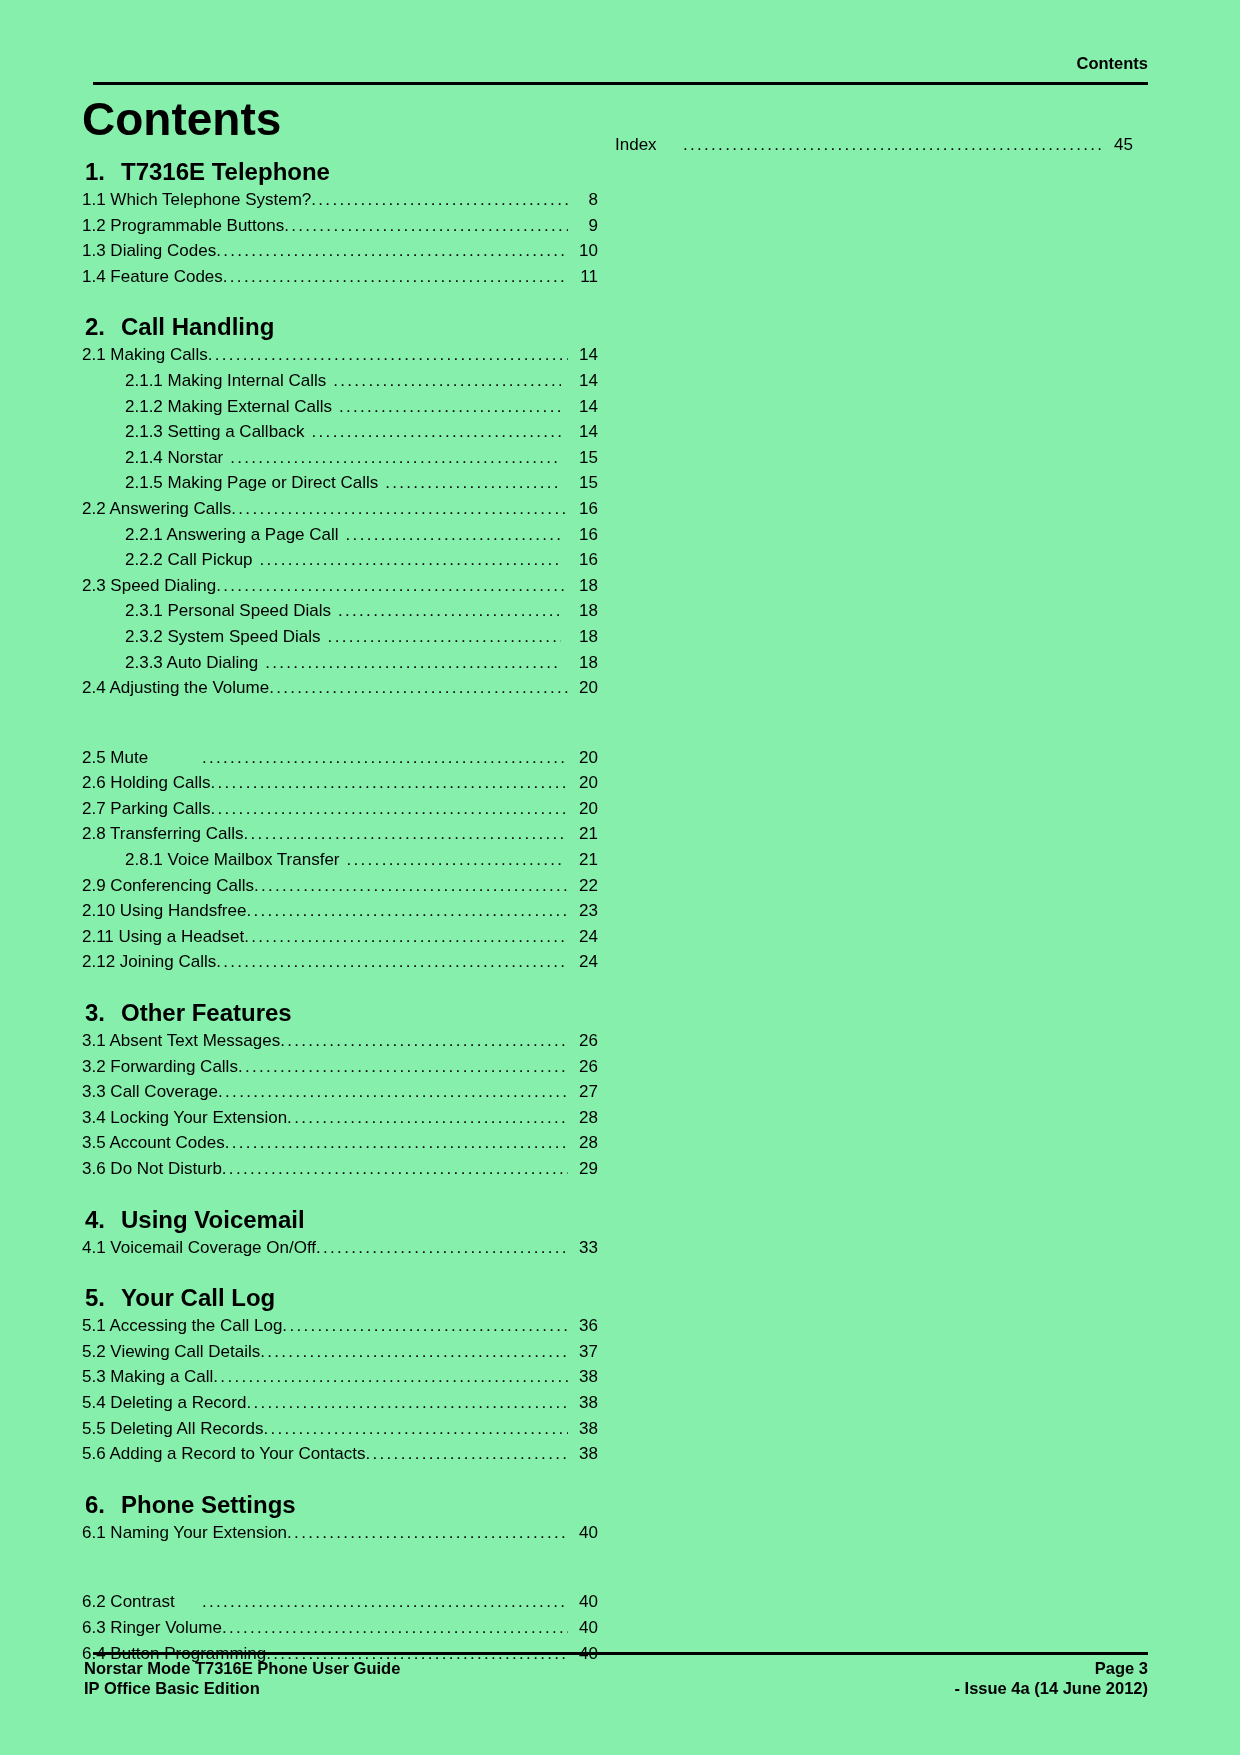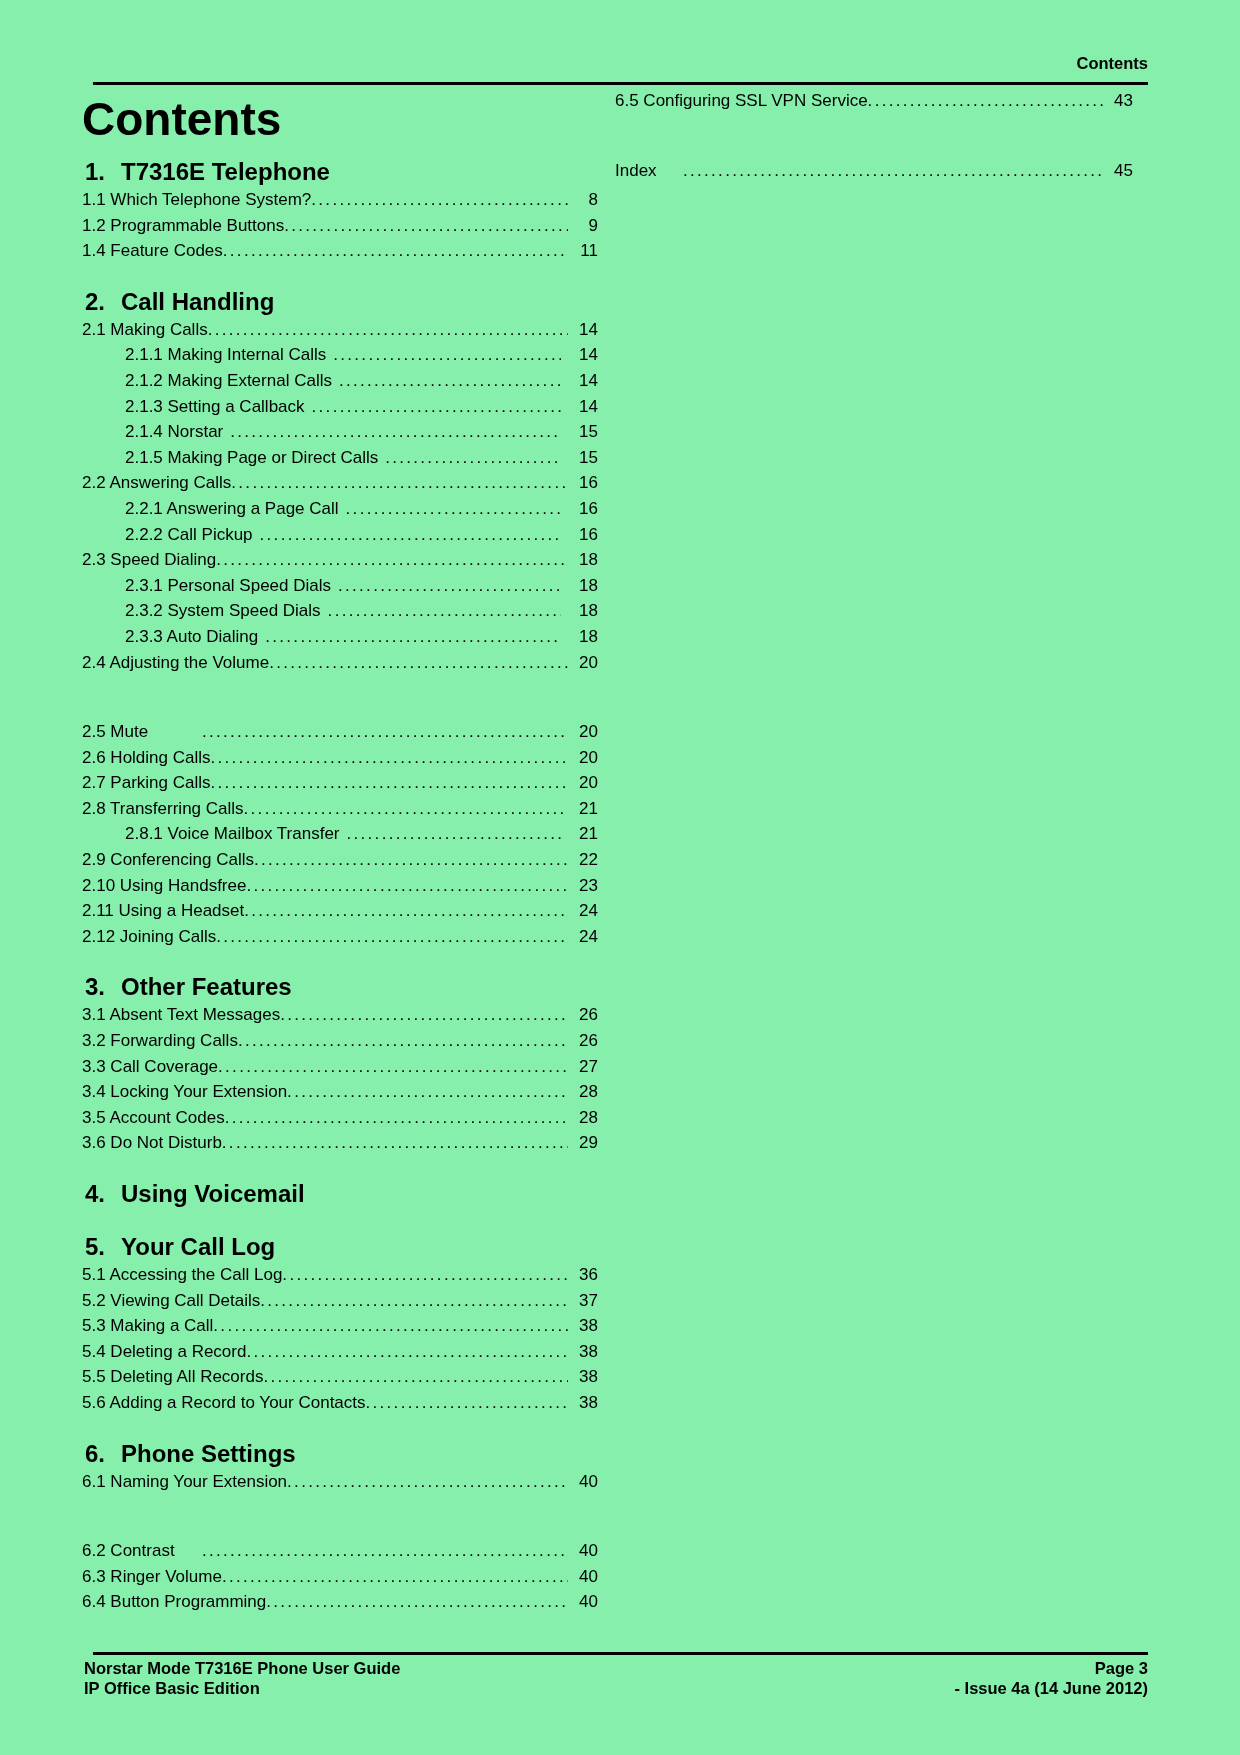--- a/index.html
+++ b/index.html
@@ -121,20 +121,25 @@
             <span class="toc-label">1.1 Which Telephone System?</span>
             <span class="toc-dots"></span>
             <span class="toc-page">8</span>
           </div>
           <div class="toc-entry">
             <span class="toc-label">1.2 Programmable Buttons</span>
             <span class="toc-dots"></span>
             <span class="toc-page">9</span>
           </div>
           <div class="toc-entry">
+            <span class="toc-label">1.3 Dialing Codes</span>
+            <span class="toc-dots"></span>
+            <span class="toc-page">10</span>
+          </div>
+          <div class="toc-entry">
             <span class="toc-label">1.4 Feature Codes</span>
             <span class="toc-dots"></span>
             <span class="toc-page">11</span>
           </div>
         </div>
         <div class="toc-section">
           <h2 class="section-heading">
             <span class="section-number">2.</span>
             <span class="section-title">Call Handling</span>
           </h2>
@@ -288,20 +293,25 @@
             <span class="toc-label">3.6 Do Not Disturb</span>
             <span class="toc-dots"></span>
             <span class="toc-page">29</span>
           </div>
         </div>
         <div class="toc-section">
           <h2 class="section-heading">
             <span class="section-number">4.</span>
             <span class="section-title">Using Voicemail</span>
           </h2>
+          <div class="toc-entry">
+            <span class="toc-label">4.1 Voicemail Coverage On/Off</span>
+            <span class="toc-dots"></span>
+            <span class="toc-page">33</span>
+          </div>
         </div>
         <div class="toc-section">
           <h2 class="section-heading">
             <span class="section-number">5.</span>
             <span class="section-title">Your Call Log</span>
           </h2>
           <div class="toc-entry">
             <span class="toc-label">5.1 Accessing the Call Log</span>
             <span class="toc-dots"></span>
             <span class="toc-page">36</span>
@@ -356,25 +366,20 @@
             <span class="toc-label">6.4 Button Programming</span>
             <span class="toc-dots"></span>
             <span class="toc-page">40</span>
           </div>
         </div>
       </div>
   </div>
 
   <div class="col-right">
     <div id="toc-continued">
-        <div class="toc-entry">
-          <span class="toc-label">6.5 Configuring SSL VPN Service</span>
-          <span class="toc-dots"></span>
-          <span class="toc-page">43</span>
-        </div>
         <div class="toc-entry tab">
           <span class="toc-label">Index</span>
           <span class="toc-dots"></span>
           <span class="toc-page">45</span>
         </div>
       </div>
   </div>
 
   <div class="rule rule-bottom"></div>
 

